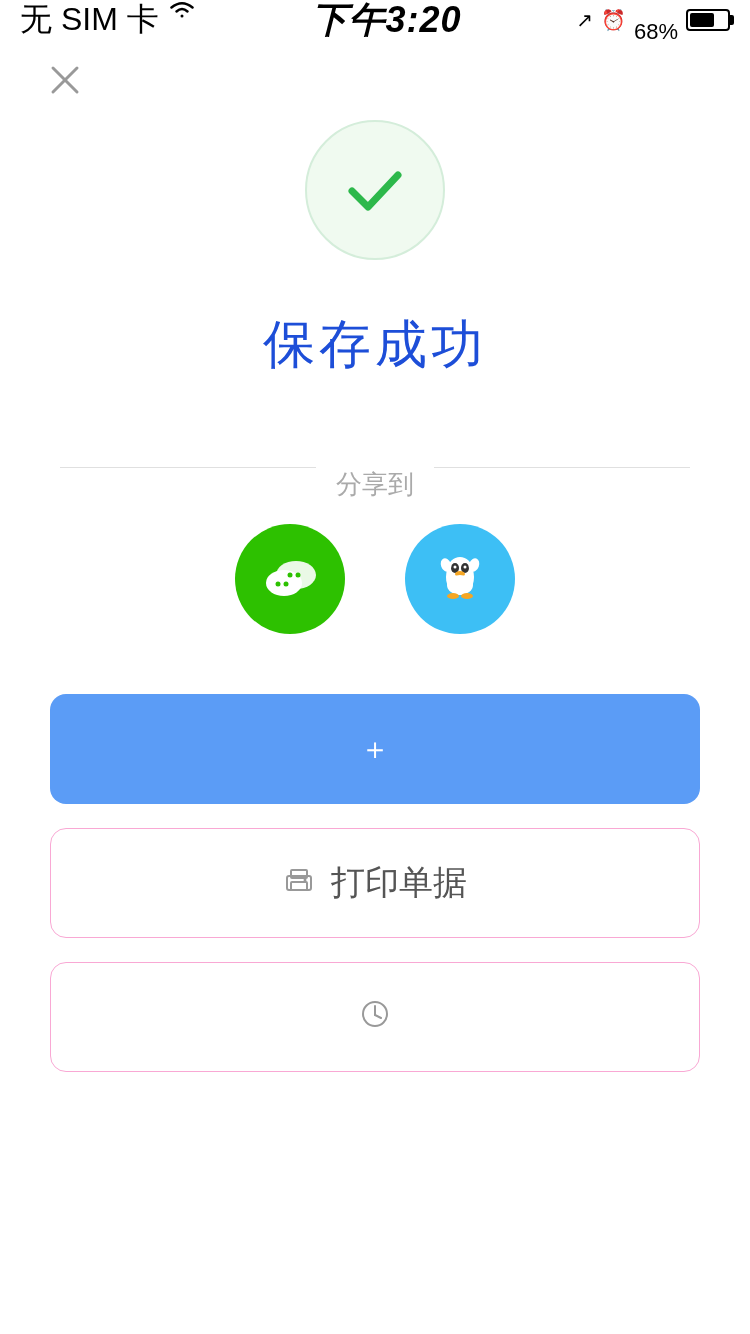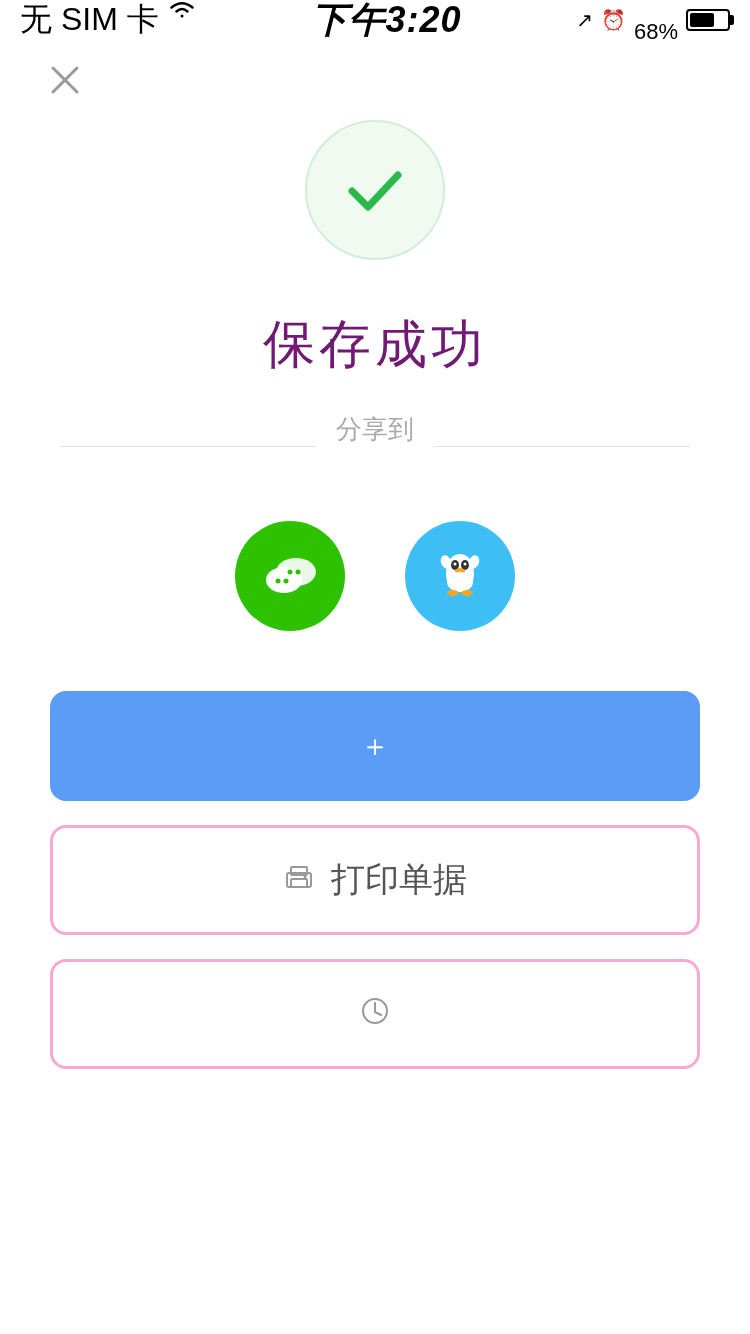--- a/index.html
+++ b/index.html
@@ -131,41 +131,41 @@
 
     .checkmark-icon {
       width: 70px;
       height: 70px;
     }
 
     
     .success-title {
       font-size: 52px;
       font-weight: 500;
-      color: #701a75;
-      margin-bottom: 32px;
+      color: #1d4ed8;
+      margin-bottom: 87px;
       letter-spacing: 4px;
     }
 
     
     .share-section {
       width: 100%;
       display: flex;
       flex-direction: column;
       align-items: center;
       margin-bottom: 60px;
     }
 
     .share-divider {
       width: 100%;
       display: flex;
-      align-items: flex-end;
+      align-items: flex-start;
       gap: 20px;
       padding: 0 60px;
-      margin-bottom: 74px;
+      margin-bottom: 22px;
     }
 
     .divider-line {
       flex: 1;
       height: 1px;
       background: #e0e0e0;
     }
 
     .share-label {
       font-size: 26px;
@@ -220,21 +220,21 @@
     }
 
     .btn-primary {
       background: #5b9cf6;
       color: #fff;
     }
 
     .btn-secondary {
       background: #fff;
       color: #555;
-      border: 3px solid #f9a8d4;
+      border: 1px solid #f9a8d4;
     }
 
     .btn-icon {
       font-size: 30px;
     }
   </style>
 </head>
 <body>
 
 <div class="status-bar">

